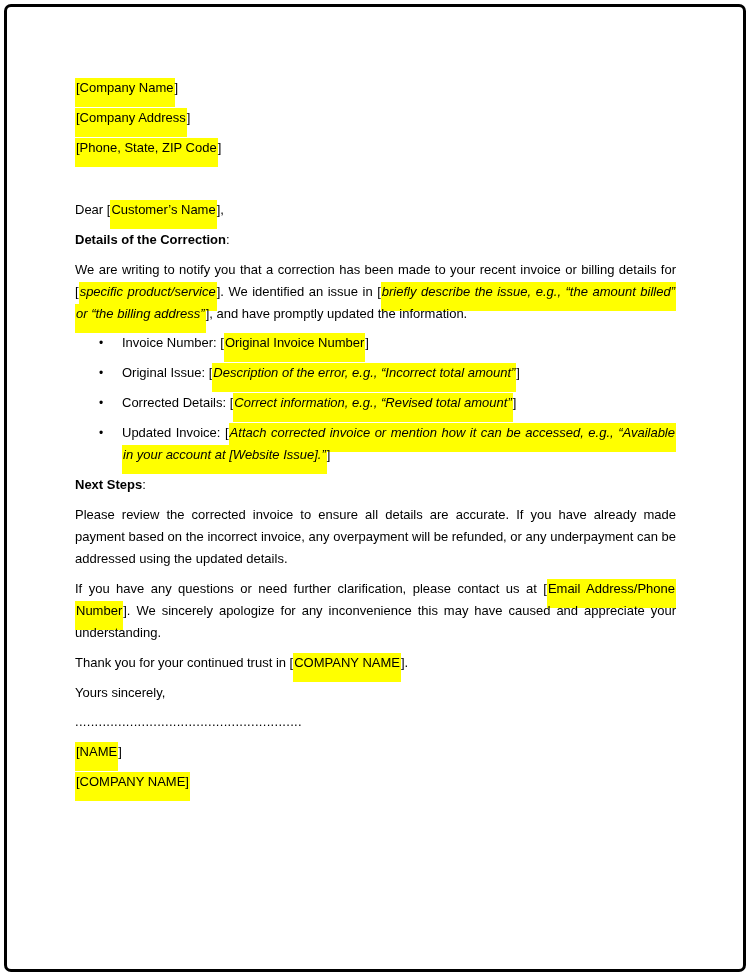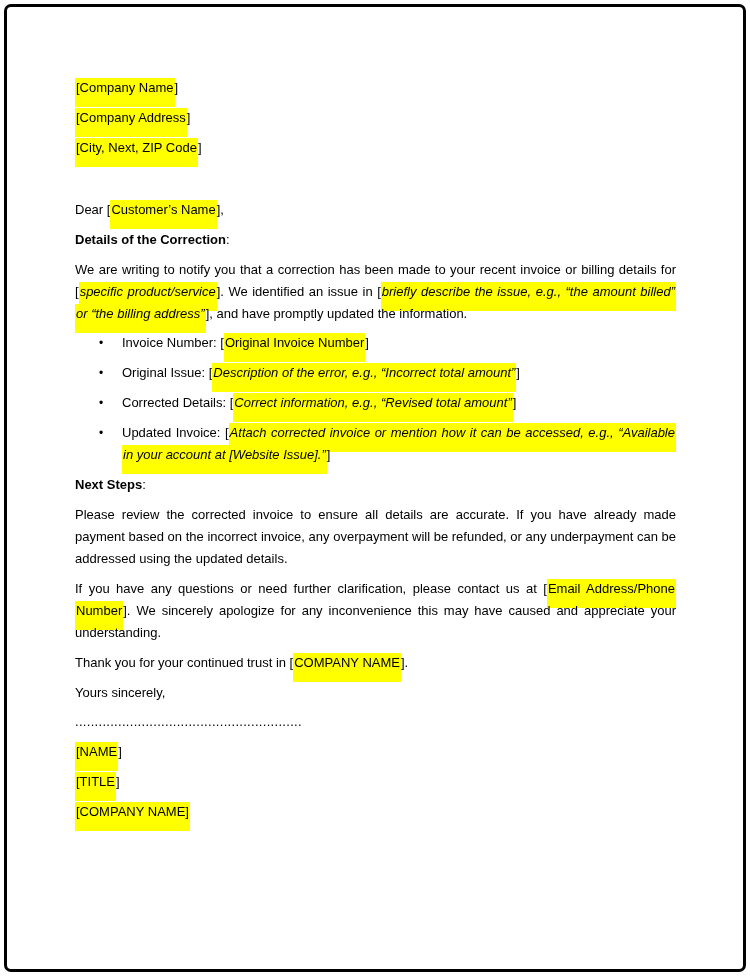--- a/index.html
+++ b/index.html
@@ -38,21 +38,21 @@
 </style>
 </head>
 <body>
 
 <div class="canvas">
   <div class="frame">
     <div class="page">
 
       <p><span class="hl">[Company Name</span><span>]</span></p>
       <p><span class="hl">[Company Address</span><span>]</span></p>
-      <p><span class="hl">[City, Next, ZIP Code</span><span>]</span></p>
+      <p><span class="hl">[Phone, State, ZIP Code</span><span>]</span></p>
 
       <div class="spacer"></div>
 
 
       <p><span>Dear [</span><span class="hl">Customer’s Name</span><span>],</span></p>
 
       <p><span class="bd">Details of the Correction</span><span>:</span></p>
 
       <p><span>We are writing to notify you that a correction has been made to your recent invoice or billing details for [</span><span class="hl it">specific product/service</span><span>]. We identified an issue in [</span><span class="hl it">briefly describe the issue, e.g., “the amount billed” or “the billing address”</span><span>], and have promptly updated the information.</span></p>
 
@@ -81,18 +81,17 @@
 
       <p><span>If you have any questions or need further clarification, please contact us at [</span><span class="hl">Email Address/Phone Number</span><span>]. We sincerely apologize for any inconvenience this may have caused and appreciate your understanding.</span></p>
 
       <p><span>Thank you for your continued trust in [</span><span class="hl">COMPANY NAME</span><span>].</span></p>
 
       <p><span>Yours sincerely,</span></p>
 
       <p class="dots">..........................................................</p>
 
       <p><span class="hl">[NAME</span><span>]</span></p>
-      <p><span class="hl">[TITLE</span><span>]</span></p>
       <p><span class="hl">[COMPANY NAME]</span></p>
 
     </div>
   </div>
 </div>
 
 </body></html>

